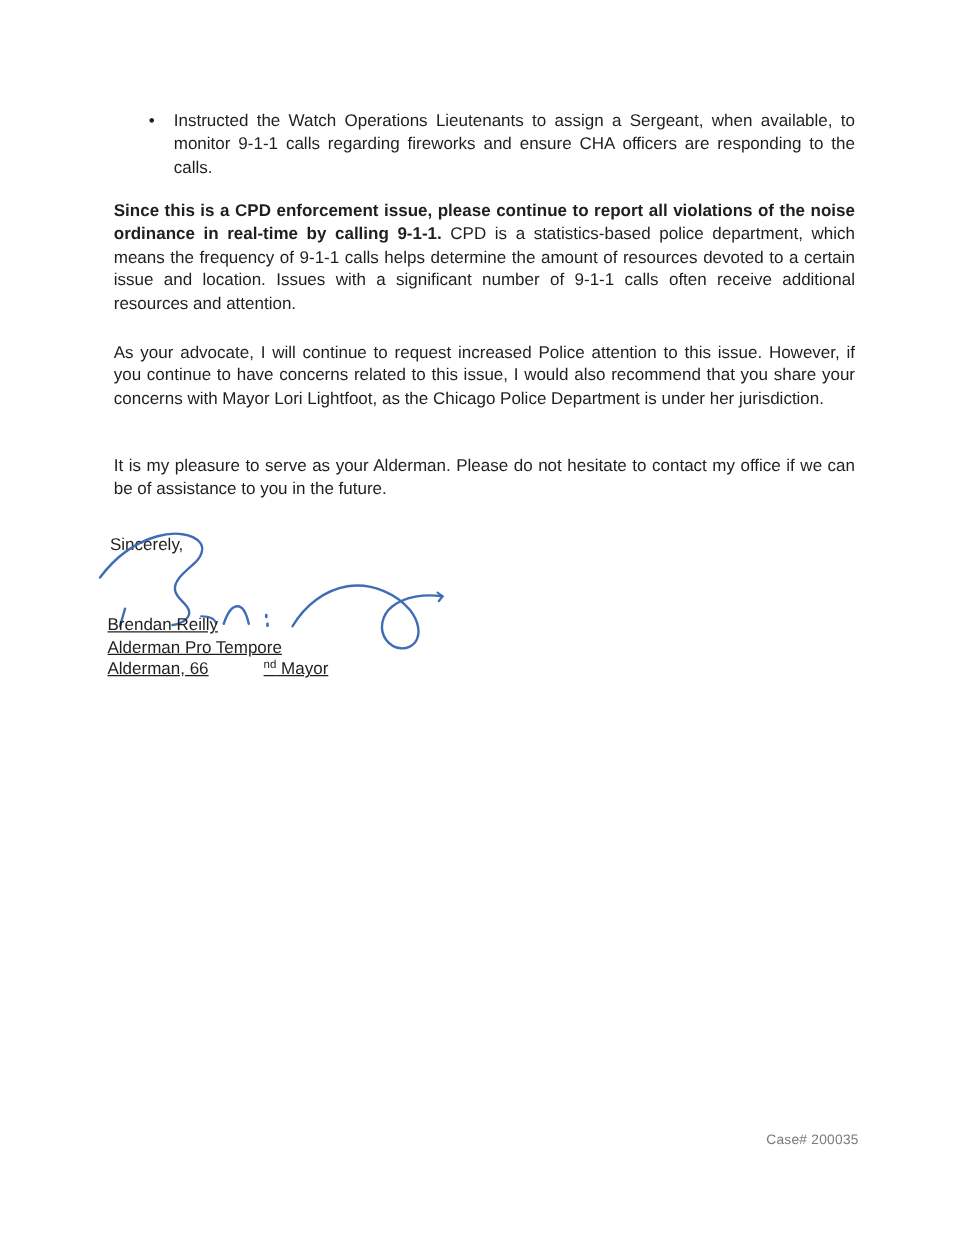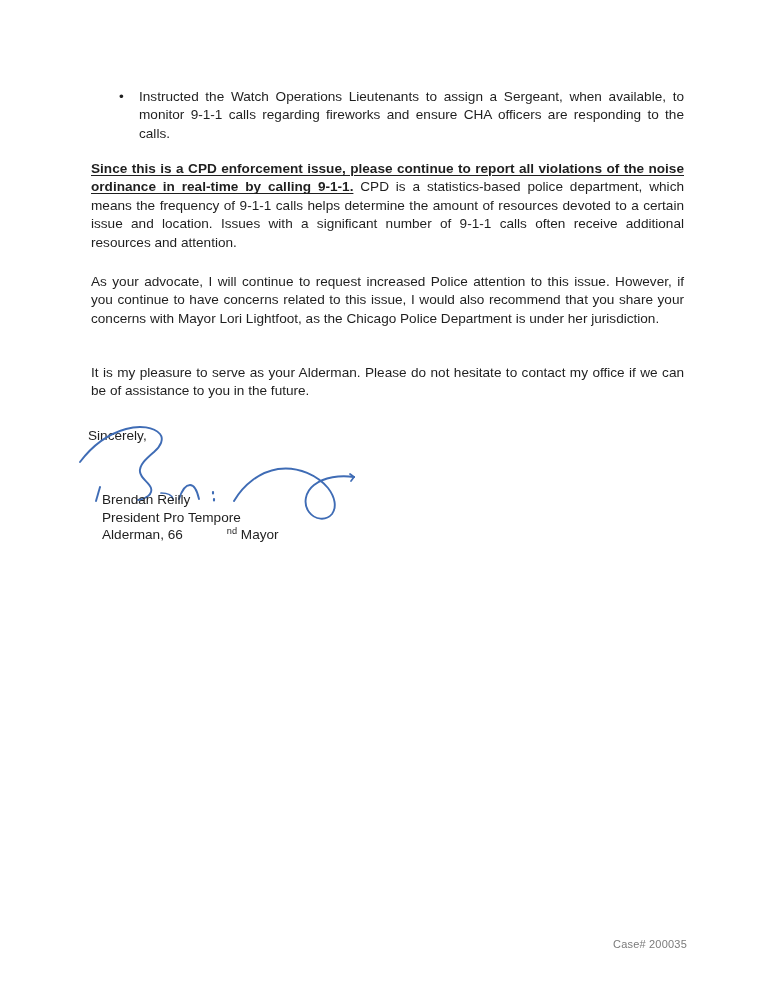--- a/index.html
+++ b/index.html
@@ -49,21 +49,20 @@
     line-height: 18.4px;
     text-align: justify;
     color: #1f1f1f;
   }
   .para.p1 { top: 160px; }
   .para.p2 { top: 273px; }
   .para.p3 { top: 352px; margin-top: 12px; }
 
   .lead {
     font-weight: bold;
-    text-decoration: underline;
     text-underline-offset: 2px;
   }
 
   
   .closing {
     position: absolute;
     left: 88px;
     top: 404px;
     font-size: 13.6px;
     line-height: 18.4px;
@@ -77,39 +76,40 @@
     left: 78px;
     top: 420px;
     width: 300px;
     height: 110px;
     pointer-events: none;
   }
 
   
   .sig-block {
     position: absolute;
-    left: 102px;
+    left: 86px;
     top: 491px;
     font-size: 13.6px;
     line-height: 17.6px;
     color: #1f1f1f;
+    text-decoration: underline;
   }
   .sig-block div { white-space: nowrap; }
   .sig-block sup {
     font-size: 9.2px;
     vertical-align: super;
     line-height: 0;
     margin-left: 44px;
   }
 
   
   .case-footer {
     position: absolute;
     left: 613px;
-    top: 938px;
+    top: 906px;
     font-size: 11px;
     color: #7a7a7a;
     letter-spacing: 0.2px;
   }
 </style>
 </head>
 <body>
 
 <div class="page">
 
@@ -139,19 +139,19 @@
       <path d="M135 72 L 135 73.5" stroke-width="2.1"></path>
       <path d="M136 79 L 136 80.5" stroke-width="2.1"></path>
       <path d="M156 81 C 166 64, 182 52, 200 49 C 221 46, 240 56, 250 68 C 257 77, 259 87, 254 94 C 248 101, 237 100, 231 92 C 225 84, 227 72, 236 65 C 246 57, 262 55, 276 57" stroke-width="1.9"></path>
       <path d="M276 57 L 272 54" stroke-width="1.7"></path>
       <path d="M276 57 L 273 61" stroke-width="1.7"></path>
     </g>
   </svg>
 
   <div class="sig-block">
     <div>Brendan Reilly</div>
-    <div>President Pro Tempore</div>
+    <div>Alderman Pro Tempore</div>
     <div><span>Alderman, 66</span><sup>nd</sup><span> Mayor</span></div>
   </div>
 
   <div class="case-footer">Case# 200035</div>
 
 </div>
 
 </body></html>

